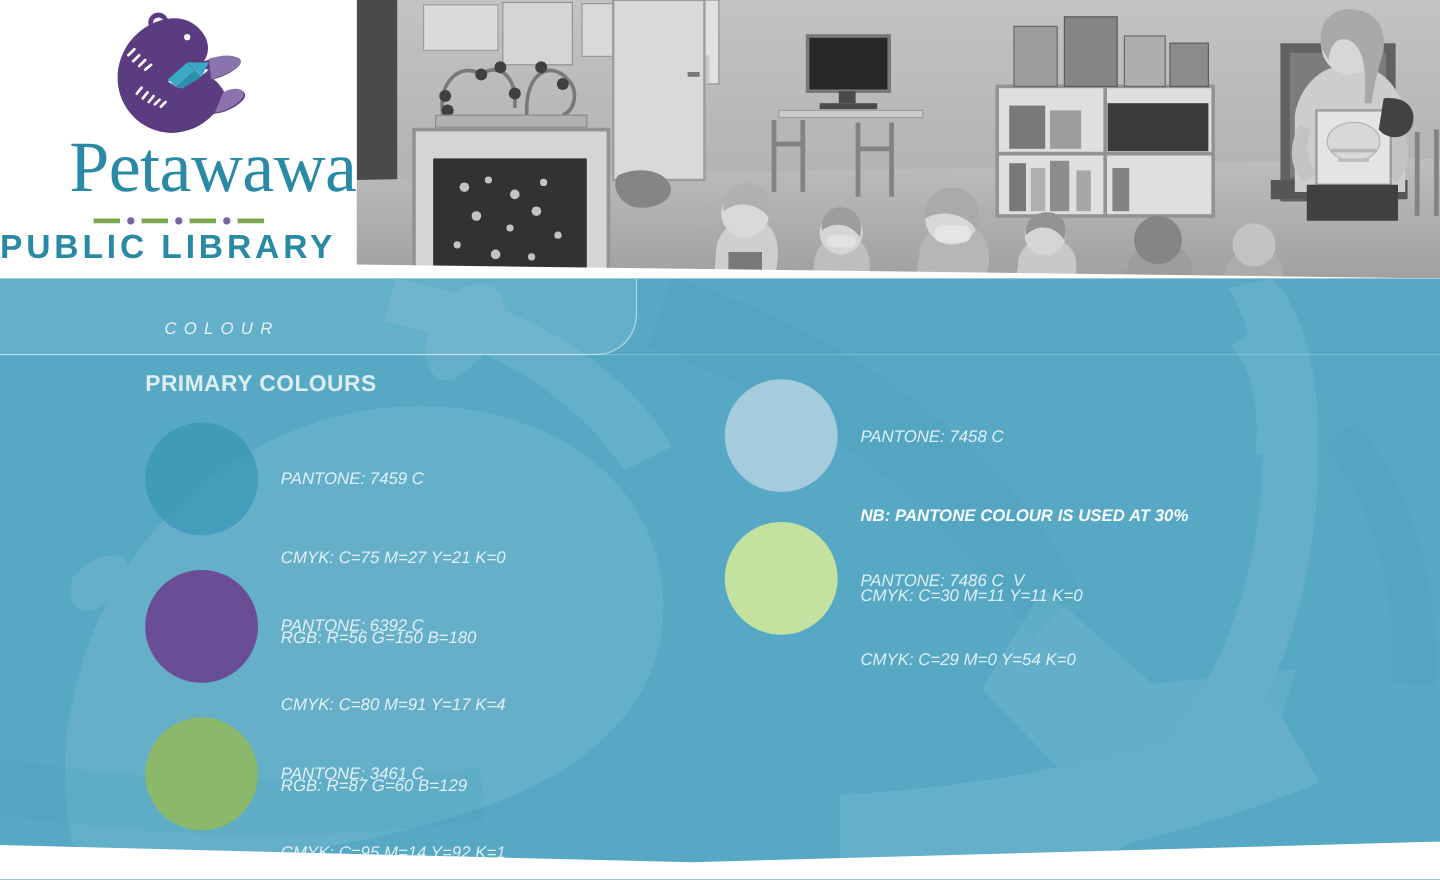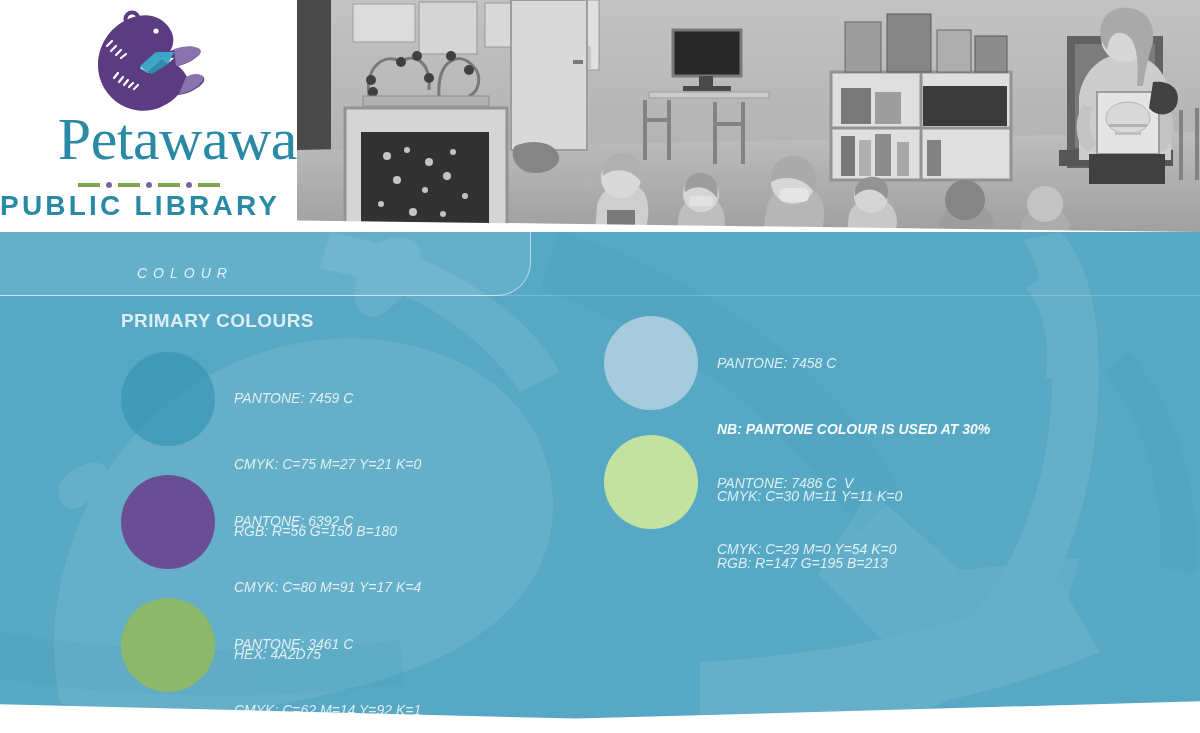--- a/index.html
+++ b/index.html
@@ -418,45 +418,45 @@
       <div>CMYK: C=75 M=27 Y=21 K=0</div>
       <div>RGB: R=56 G=150 B=180</div>
     </div>
   </div>
 
   <div class="swatch-row">
     <div class="dot" style="background:#6A4E95;"></div>
     <div class="info">
       <div>PANTONE: 6392 C</div>
       <div>CMYK: C=80 M=91 Y=17 K=4</div>
+      <div>RGB: R=87 G=60 B=129</div>
       <div>HEX: 4A2D75</div>
     </div>
   </div>
 
   <div class="swatch-row">
     <div class="dot" style="background:#8BB86B;"></div>
     <div class="info">
       <div>PANTONE: 3461 C</div>
-      <div>CMYK: C=62 M=14 Y=92 K=1</div>
+      <div>CMYK: C=95 M=14 Y=92 K=1</div>
       
       
     </div>
   </div>
 </div>
 
 <div class="col col-secondary">
 
 
   <div class="swatch-row" style="height:123px;">
     <div class="dot" style="background:#A6CBDD;top:6px;"></div>
     <div class="info" style="top:-3px;">
       <div>PANTONE: 7458 C</div>
       <div class="nb">NB: PANTONE COLOUR IS USED AT 30%</div>
       <div>CMYK: C=30 M=11 Y=11 K=0</div>
-      <div>RGB: R=147 G=195 B=213</div>
       
     </div>
   </div>
 
   <div class="swatch-row" style="height:123px;">
     <div class="dot" style="background:#C3E2A0;top:2px;"></div>
     <div class="info" style="top:-6px;">
       <div>PANTONE: 7486 C  V</div>
       <div>CMYK: C=29 M=0 Y=54 K=0</div>
       

